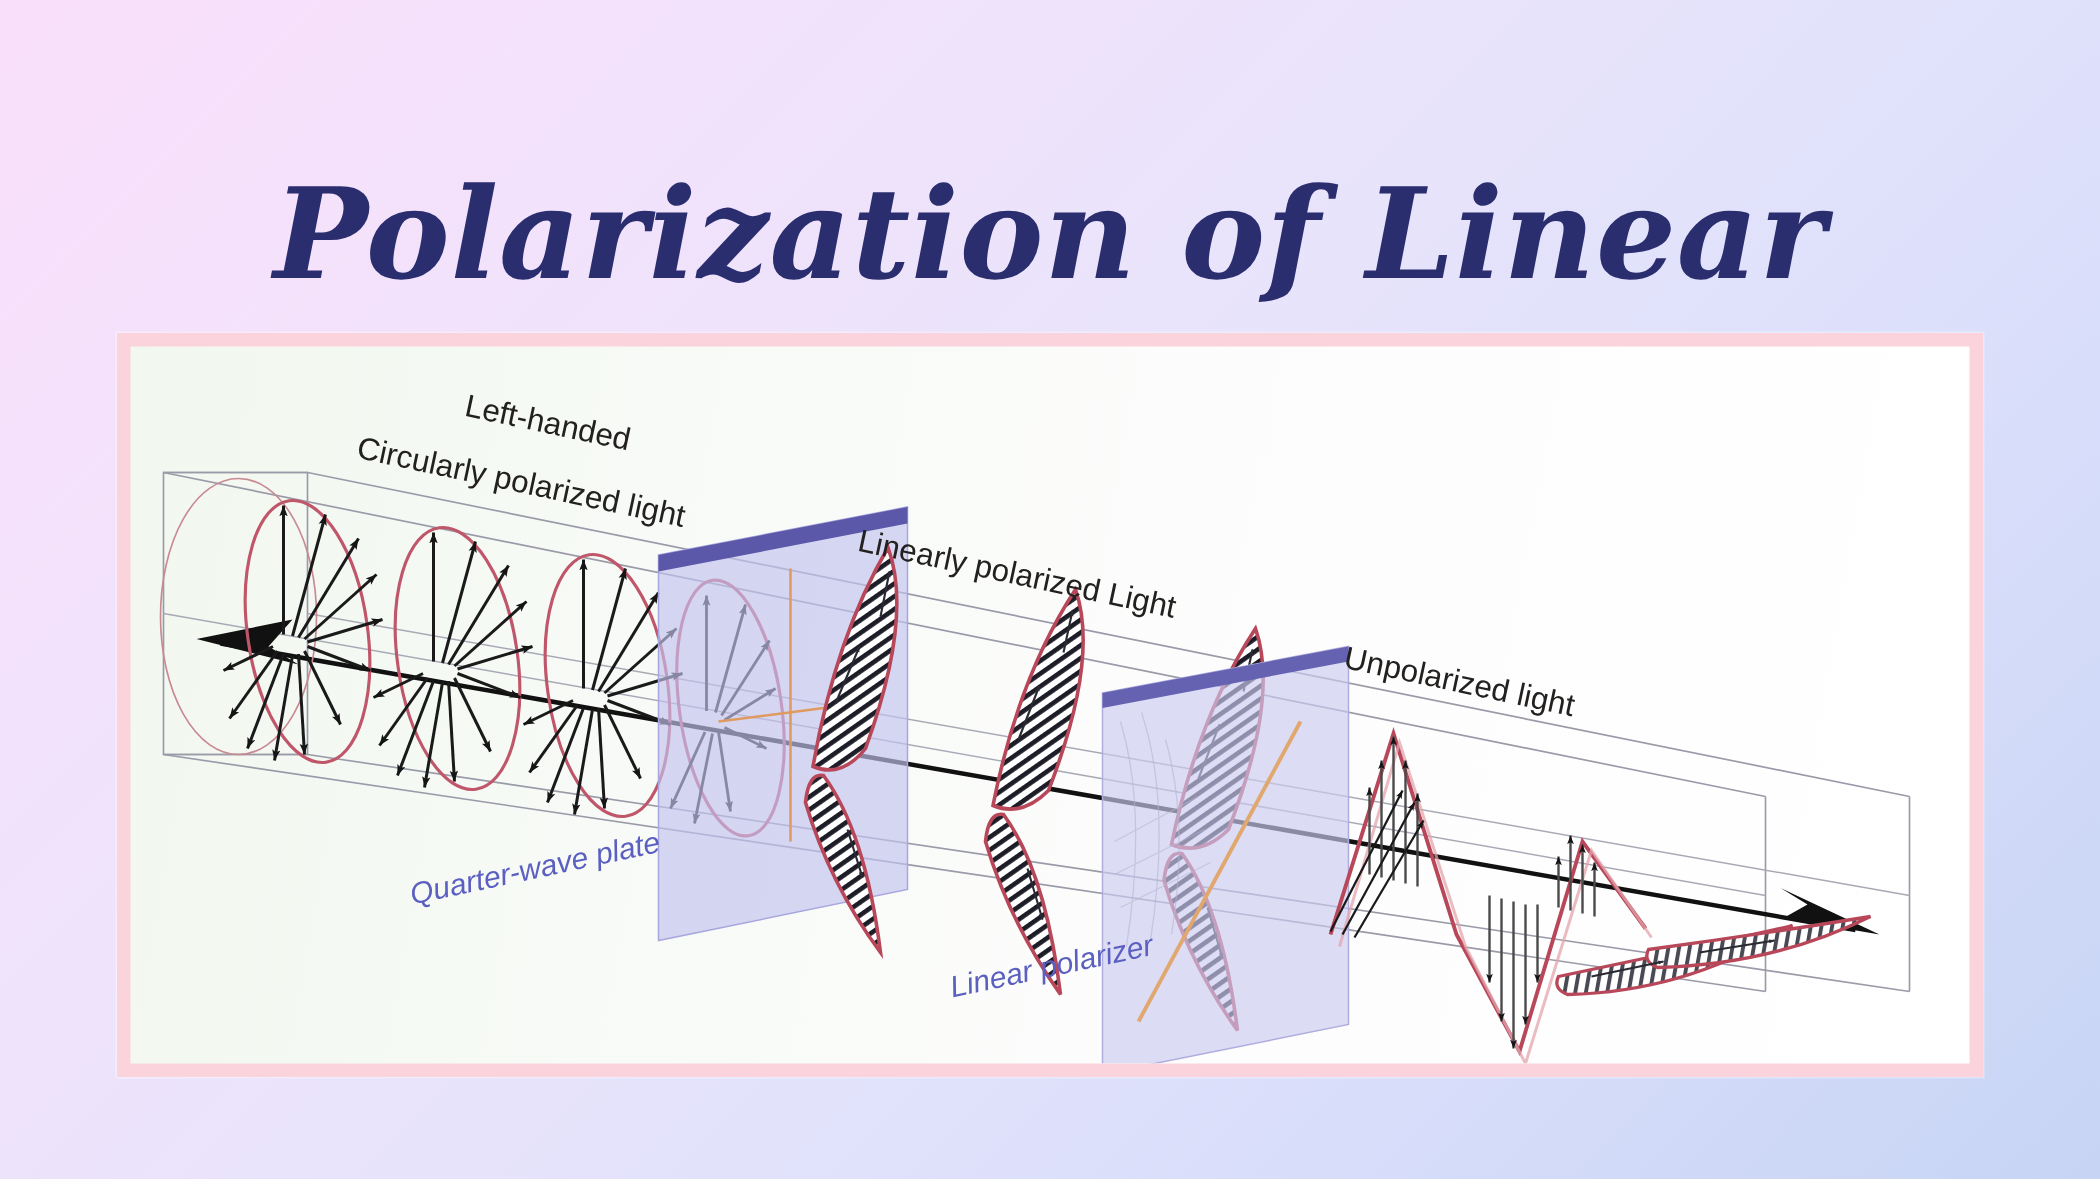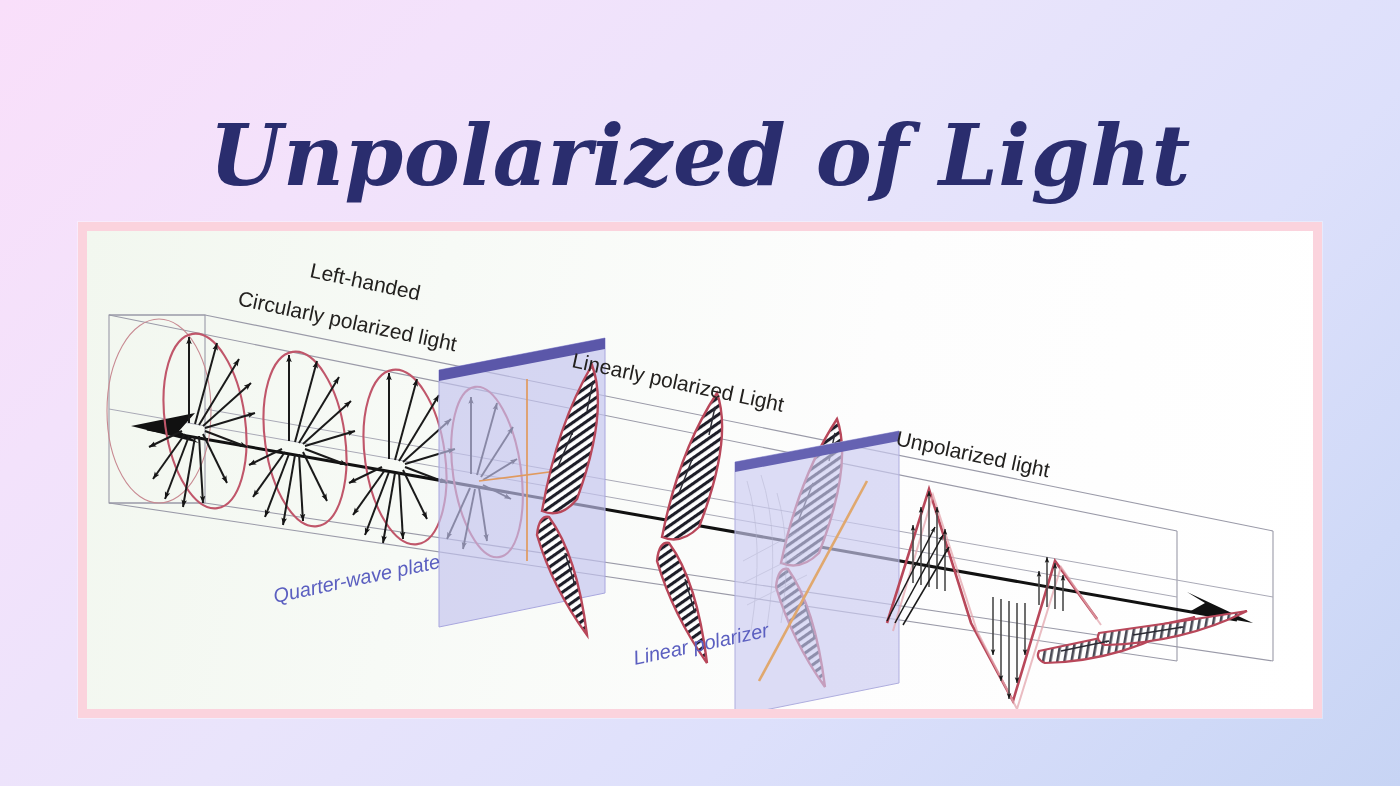--- a/index.html
+++ b/index.html
@@ -80,21 +80,21 @@
     font-style: italic;
     font-size: 20px;
     fill: #5b5fc0;
   }
 </style>
 </head>
 <body>
 
 <div id="slide">
 
-  <h1 id="title">Unpolarized of Light</h1>
+  <h1 id="title">Polarization of Linear</h1>
 
   <div id="figure-frame">
     <div id="figure-inner">
 
       <svg id="figure-svg" viewBox="0 0 1226 478" preserveAspectRatio="none">
         <defs>
 
           <pattern id="hatchDark" width="7" height="7" patternUnits="userSpaceOnUse" patternTransform="rotate(55)">
             <rect width="7" height="7" fill="#ffffff"></rect>
             <rect width="3.1" height="7" fill="#1d1d28"></rect>

